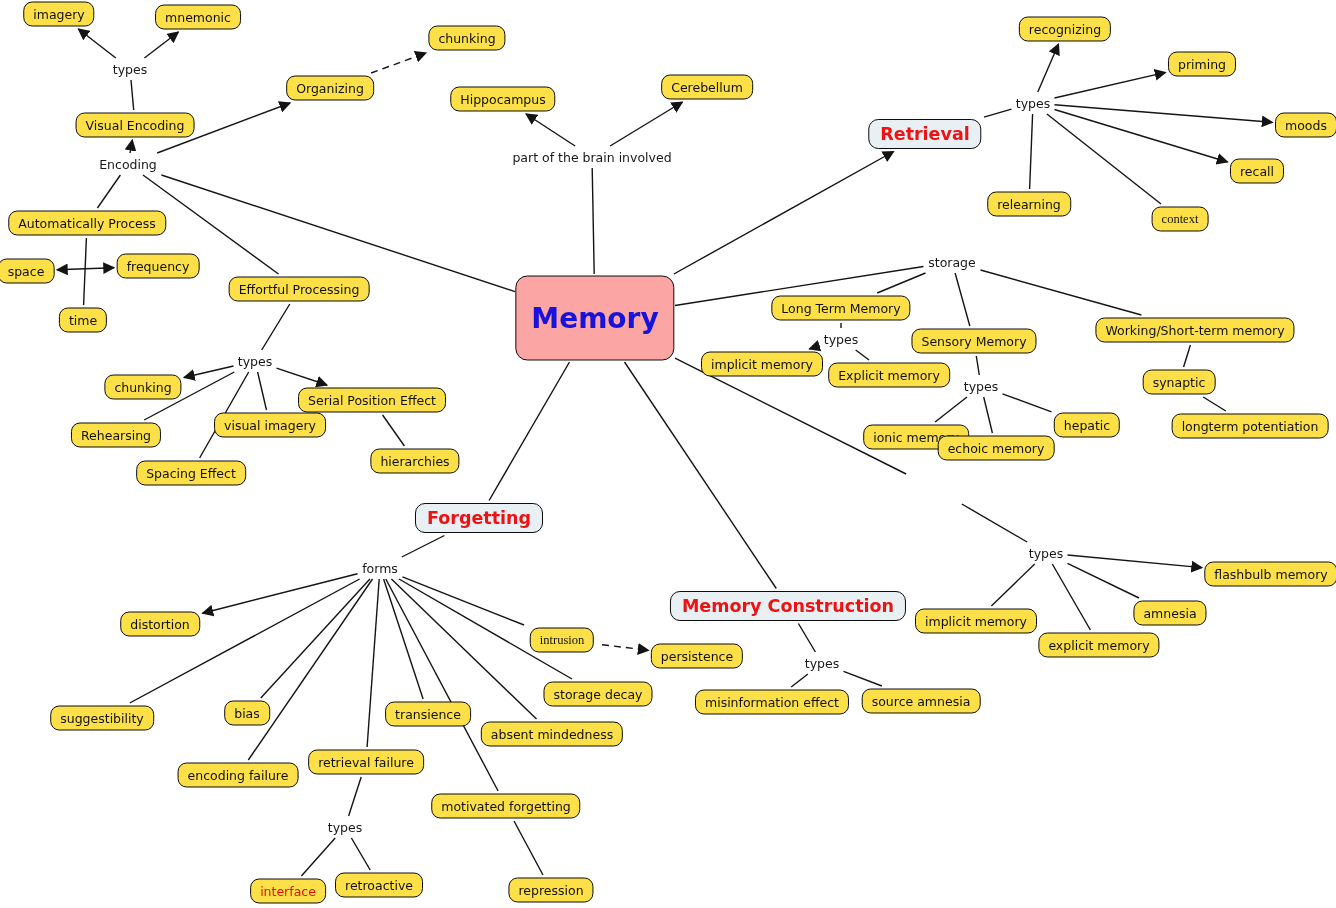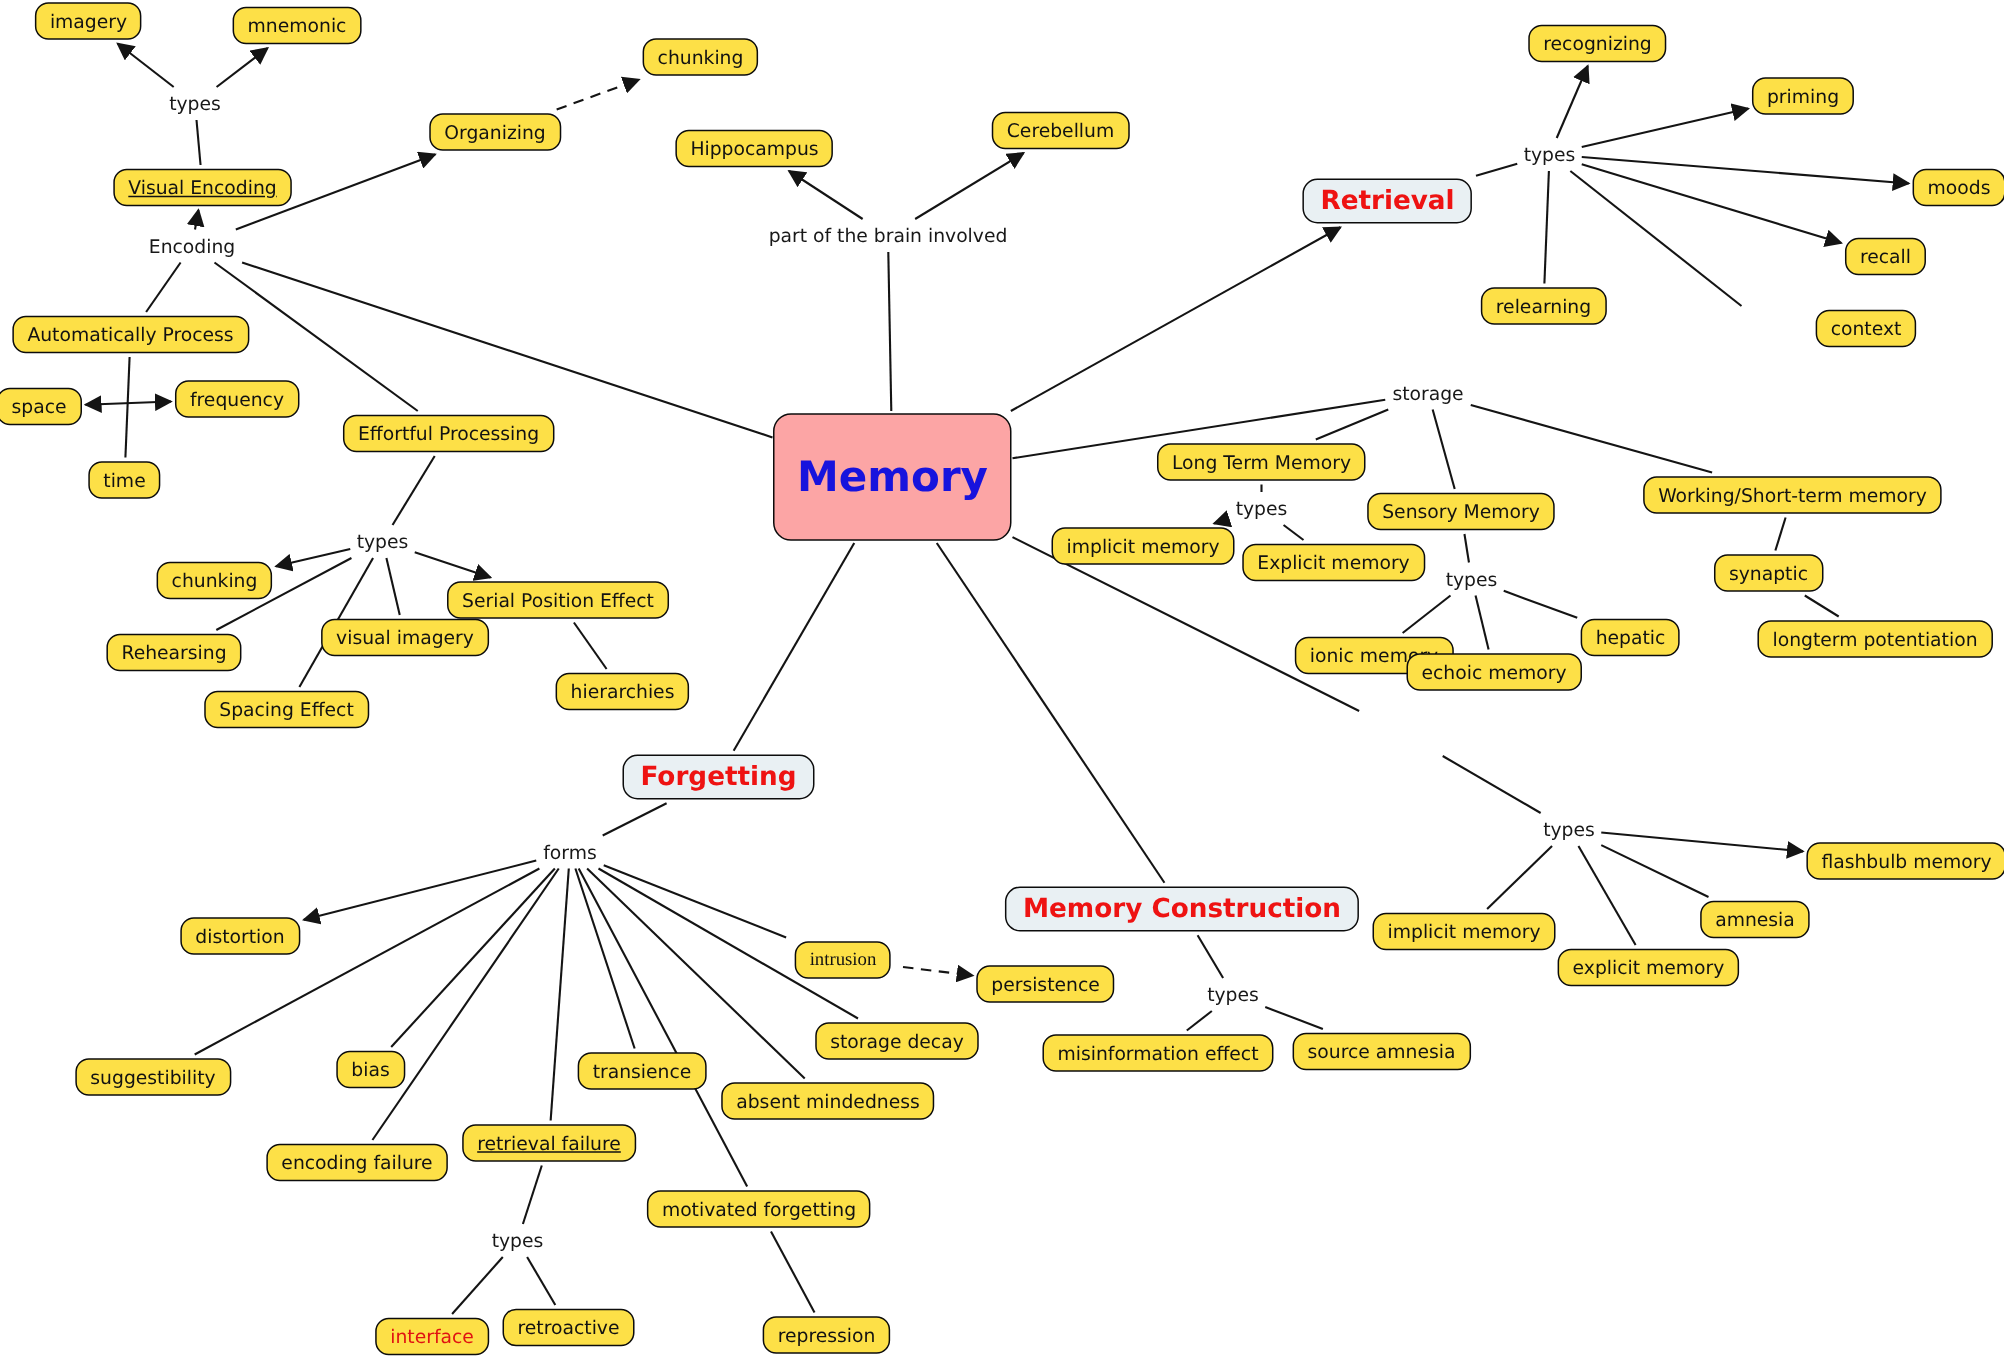--- a/index.html
+++ b/index.html
@@ -135,28 +135,28 @@
       <div class="node box" style="left: 59px; top: 14px;">imagery</div>
       <div class="node box" style="left: 198px; top: 17px;">mnemonic</div>
       <div class="node label" style="left: 130px; top: 69px;">types</div>
       <div class="node box" style="left: 467px; top: 38px;">chunking</div>
       <div class="node box" style="left: 1065px; top: 29px;">recognizing</div>
       <div class="node box" style="left: 1202px; top: 64px;">priming</div>
       <div class="node box" style="left: 330px; top: 88px;">Organizing</div>
       <div class="node box" style="left: 707px; top: 87px;">Cerebellum</div>
       <div class="node box" style="left: 503px; top: 99px;">Hippocampus</div>
       <div class="node label" style="left: 1033px; top: 103px;">types</div>
-      <div class="node box" style="left: 135px; top: 125px; text-decoration: underline;">Visual Encoding</div>
+      <div class="node box" style="left: 135px; top: 125px;">Visual Encoding</div>
       <div class="node box" style="left: 1306px; top: 125px;">moods</div>
       <div class="node title" style="left: 925px; top: 134px;">Retrieval</div>
       <div class="node label" style="left: 128px; top: 164px;">Encoding</div>
       <div class="node label" style="left: 592px; top: 157px;">part of the brain involved</div>
       <div class="node box" style="left: 1257px; top: 171px;">recall</div>
       <div class="node box" style="left: 1029px; top: 204px;">relearning</div>
-      <div class="node box" style="left: 1244px; top: 219px;">context</div>
+      <div class="node box" style="left: 1180px; top: 219px; font-family: Liberation Serif, serif;">context</div>
       <div class="node box" style="left: 87px; top: 223px;">Automatically Process</div>
       <div class="node box" style="left: 158px; top: 266px;">frequency</div>
       <div class="node box" style="left: 26px; top: 271px;">space</div>
       <div class="node label" style="left: 952px; top: 262px;">storage</div>
       <div class="node box" style="left: 299px; top: 289px;">Effortful Processing</div>
       <div class="node central" style="left: 595px; top: 318px;">Memory</div>
       <div class="node box" style="left: 841px; top: 308px;">Long Term Memory</div>
       <div class="node box" style="left: 83px; top: 320px;">time</div>
       <div class="node box" style="left: 1195px; top: 330px;">Working/Short-term memory</div>
       <div class="node box" style="left: 974px; top: 341px;">Sensory Memory</div>
@@ -188,21 +188,21 @@
       <div class="node box" style="left: 1099px; top: 645px;">explicit memory</div>
       <div class="node box" style="left: 697px; top: 656px;">persistence</div>
       <div class="node label" style="left: 822px; top: 663px;">types</div>
       <div class="node box" style="left: 598px; top: 694px;">storage decay</div>
       <div class="node box" style="left: 772px; top: 702px;">misinformation effect</div>
       <div class="node box" style="left: 921px; top: 701px;">source amnesia</div>
       <div class="node box" style="left: 247px; top: 713px;">bias</div>
       <div class="node box" style="left: 428px; top: 714px;">transience</div>
       <div class="node box" style="left: 102px; top: 718px;">suggestibility</div>
       <div class="node box" style="left: 552px; top: 734px;">absent mindedness</div>
-      <div class="node box" style="left: 366px; top: 762px; text-decoration: underline;">retrieval failure</div>
+      <div class="node box" style="left: 366px; top: 762px;">retrieval failure</div>
       <div class="node box" style="left: 238px; top: 775px;">encoding failure</div>
       <div class="node box" style="left: 506px; top: 806px;">motivated forgetting</div>
       <div class="node label" style="left: 345px; top: 827px;">types</div>
       <div class="node box red-text" style="left: 288px; top: 891px;">interface</div>
       <div class="node box" style="left: 379px; top: 885px;">retroactive</div>
       <div class="node box" style="left: 551px; top: 890px;">repression</div>
     </div>
 </div>
 
 </body></html>

